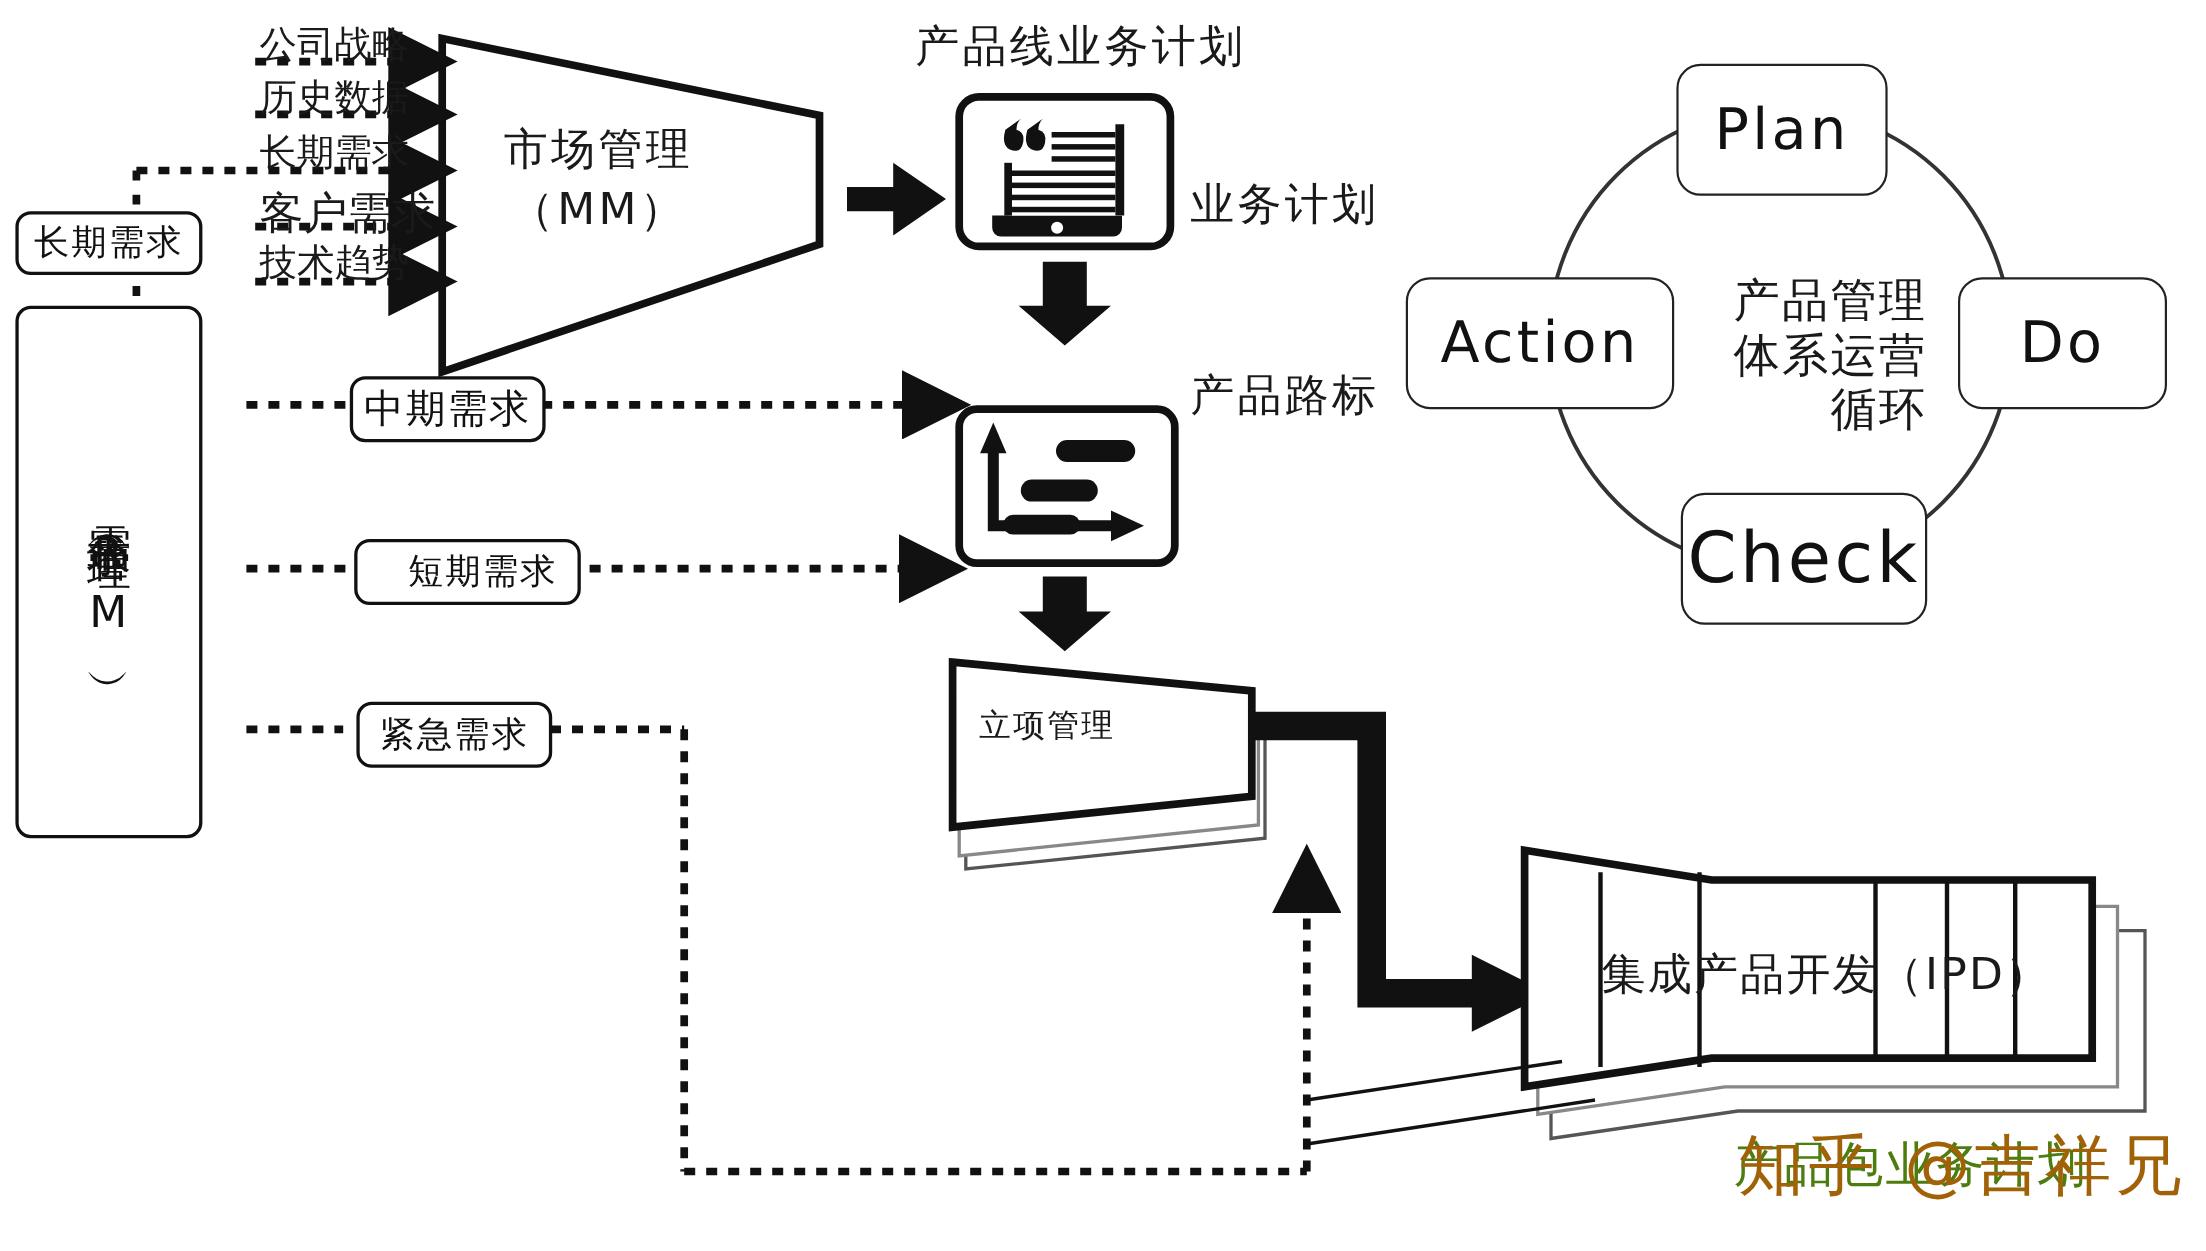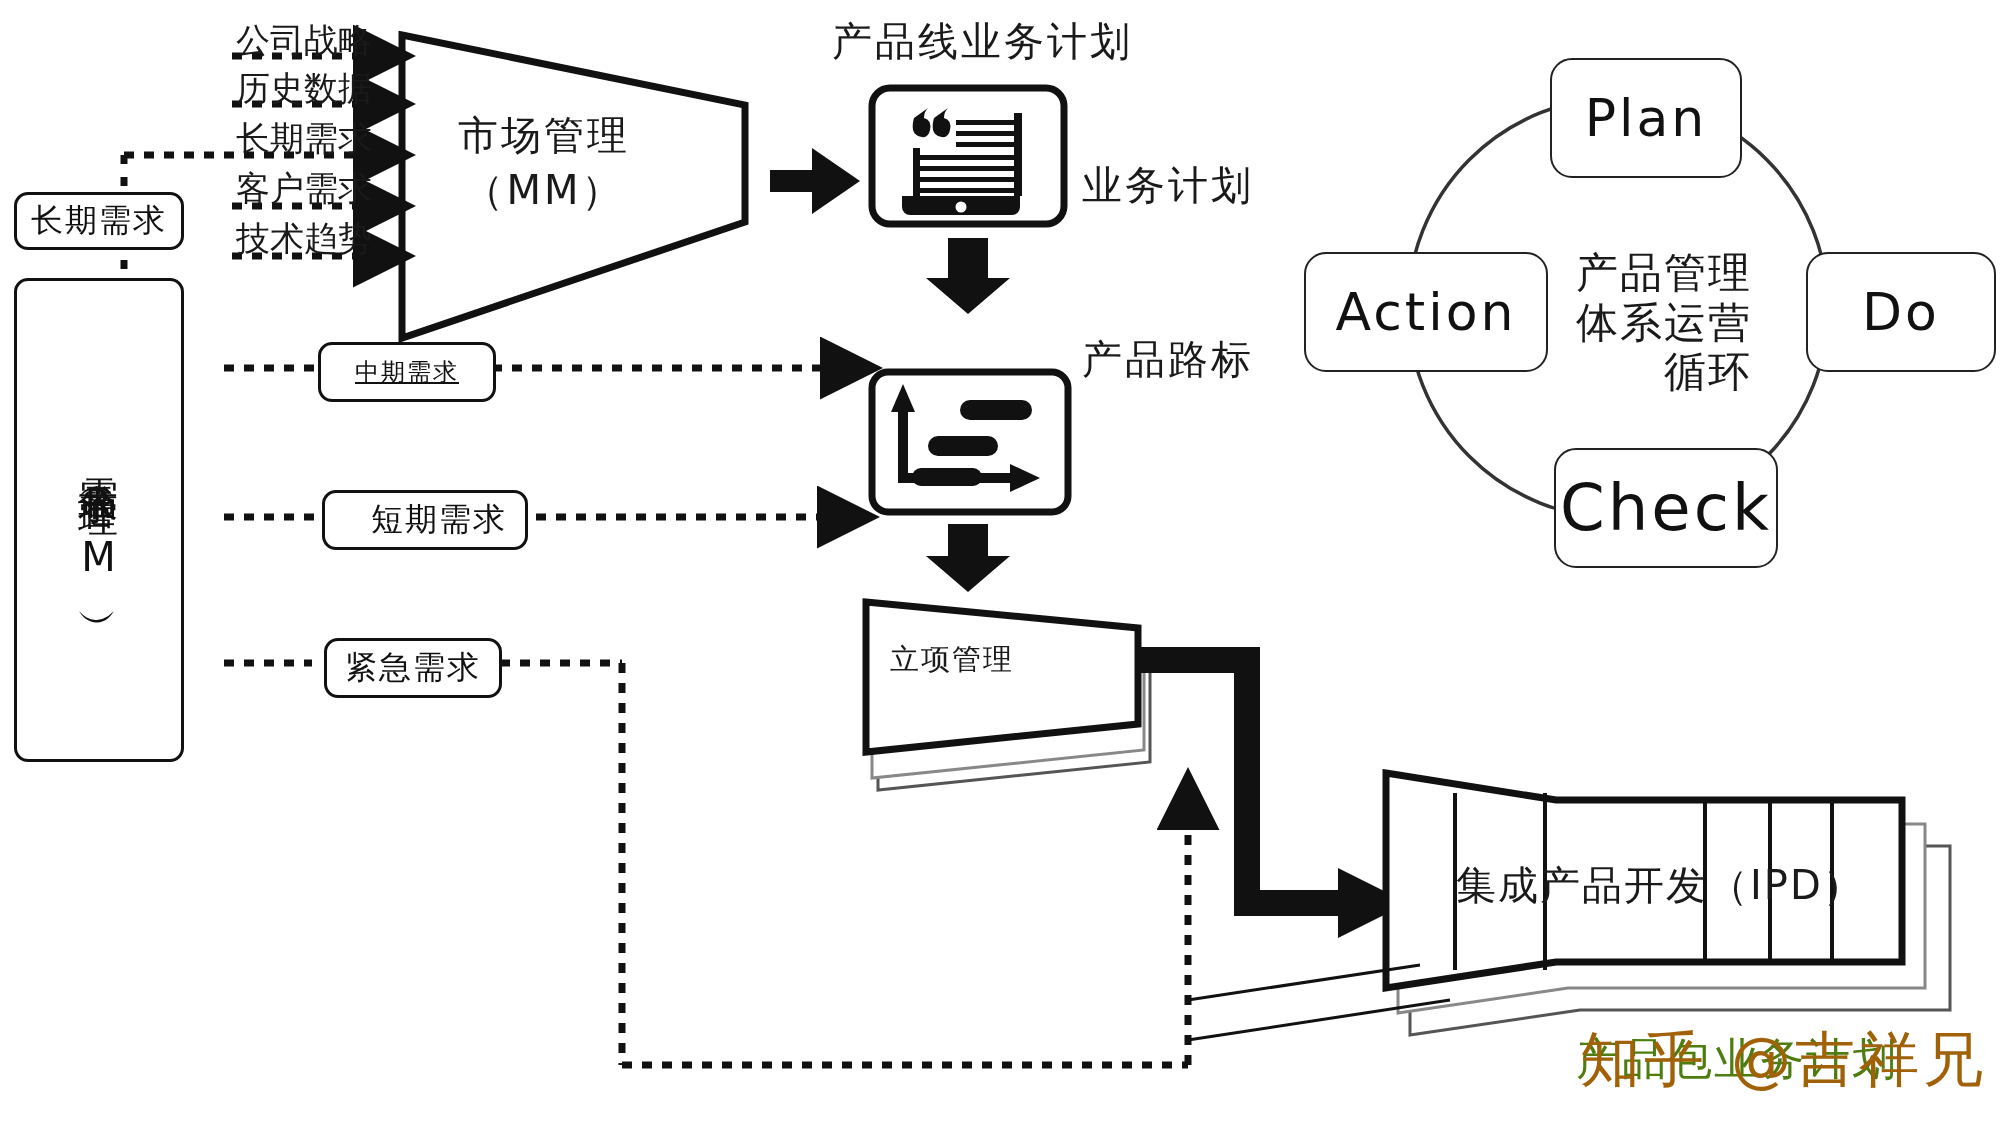--- a/index.html
+++ b/index.html
@@ -4,21 +4,21 @@
 <style>
   html,body{margin:0;padding:0;background:#fff;}
   #stage{position:relative;width:2005px;height:1137px;background:#fff;
          font-family:"DejaVu Sans","Liberation Sans",sans-serif;overflow:hidden;}
   svg.layer{position:absolute;left:0;top:0;width:2005px;height:1137px;}
   .rbox{position:absolute;border:3px solid #111;border-radius:14px;background:#fff;
         display:flex;align-items:center;justify-content:center;color:#111;}
   .plainTxt{position:absolute;color:#1a1a1a;white-space:pre;text-align:center;}
   .vert{writing-mode:vertical-rl;text-orientation:upright;letter-spacing:7px;}
   .pdca{position:absolute;border:2.5px solid #222;border-radius:22px;background:#fff;
-        display:flex;align-items:center;justify-content:center;letter-spacing:3px;color:#111;margin-left:26px;}
+        display:flex;align-items:center;justify-content:center;letter-spacing:3px;color:#111;}
   .wm{position:absolute;color:#a16207;font-size:60px;letter-spacing:4px;white-space:pre;}
 </style>
 </head>
 <body>
 
 <div id="stage">
 
   <svg class="layer" viewBox="0 0 2005 1137">
     <defs>
       <marker id="dotArrow" markerWidth="9" markerHeight="9" refX="5" refY="4.5" orient="auto">
@@ -143,37 +143,37 @@
 
     <g stroke="#111" stroke-width="3" fill="none">
       <line x1="1188" y1="1000" x2="1420" y2="965"></line>
       <line x1="1188" y1="1040" x2="1450" y2="1000"></line>
     </g>
   </svg>
 
   <div class="plainTxt" style="left:236px;top:18px;font-size:34px;">公司战略</div>
   <div class="plainTxt" style="left:236px;top:66px;font-size:34px;">历史数据</div>
   <div class="plainTxt" style="left:236px;top:116px;font-size:34px;">长期需求</div>
-  <div class="plainTxt" style="left:236px;top:166px;font-size:34px;">客户需求</div>
+  <div class="plainTxt" style="left:236px;top:166px;font-size:40px;">客户需求</div>
   <div class="plainTxt" style="left:236px;top:216px;font-size:34px;">技术趋势</div>
 
   <div class="rbox" style="left:14px;top:192px;width:164px;height:52px;font-size:32px;letter-spacing:2px;">长期需求</div>
 
   <div class="rbox vert" style="left:14px;top:278px;width:164px;height:478px;font-size:40px;">需求管理（RM）</div>
 
   <div class="plainTxt" style="left:458px;top:108px;font-size:40px;letter-spacing:3px;text-align:center;">市场管理
 （MM）</div>
 
   <div class="plainTxt" style="left:832px;top:14px;font-size:40px;letter-spacing:3px;">产品线业务计划</div>
 
   <div class="plainTxt" style="left:1082px;top:158px;font-size:40px;letter-spacing:3px;">业务计划</div>
 
   <div class="plainTxt" style="left:1082px;top:332px;font-size:40px;letter-spacing:3px;">产品路标</div>
 
-  <div class="rbox" style="left:318px;top:342px;width:172px;height:54px;font-size:24px;letter-spacing:2px;text-decoration:underline;">中期需求</div>
+  <div class="rbox" style="left:318px;top:342px;width:172px;height:54px;font-size:36px;letter-spacing:2px;">中期需求</div>
 
   <div class="rbox" style="left:322px;top:490px;width:172px;height:54px;font-size:32px;letter-spacing:2px;padding-left:28px;">短期需求</div>
 
   <div class="rbox" style="left:324px;top:638px;width:172px;height:54px;font-size:32px;letter-spacing:2px;">紧急需求</div>
 
   <div class="plainTxt" style="left:890px;top:640px;font-size:29px;letter-spacing:2px;">立项管理</div>
 
   <div class="plainTxt" style="left:1456px;top:858px;font-size:40px;letter-spacing:2px;">集成产品开发（IPD）</div>
 
   <div class="plainTxt" style="left:1576px;top:1030px;font-size:44px;letter-spacing:2px;color:#4d7c0f;">产品包业务计划</div>

